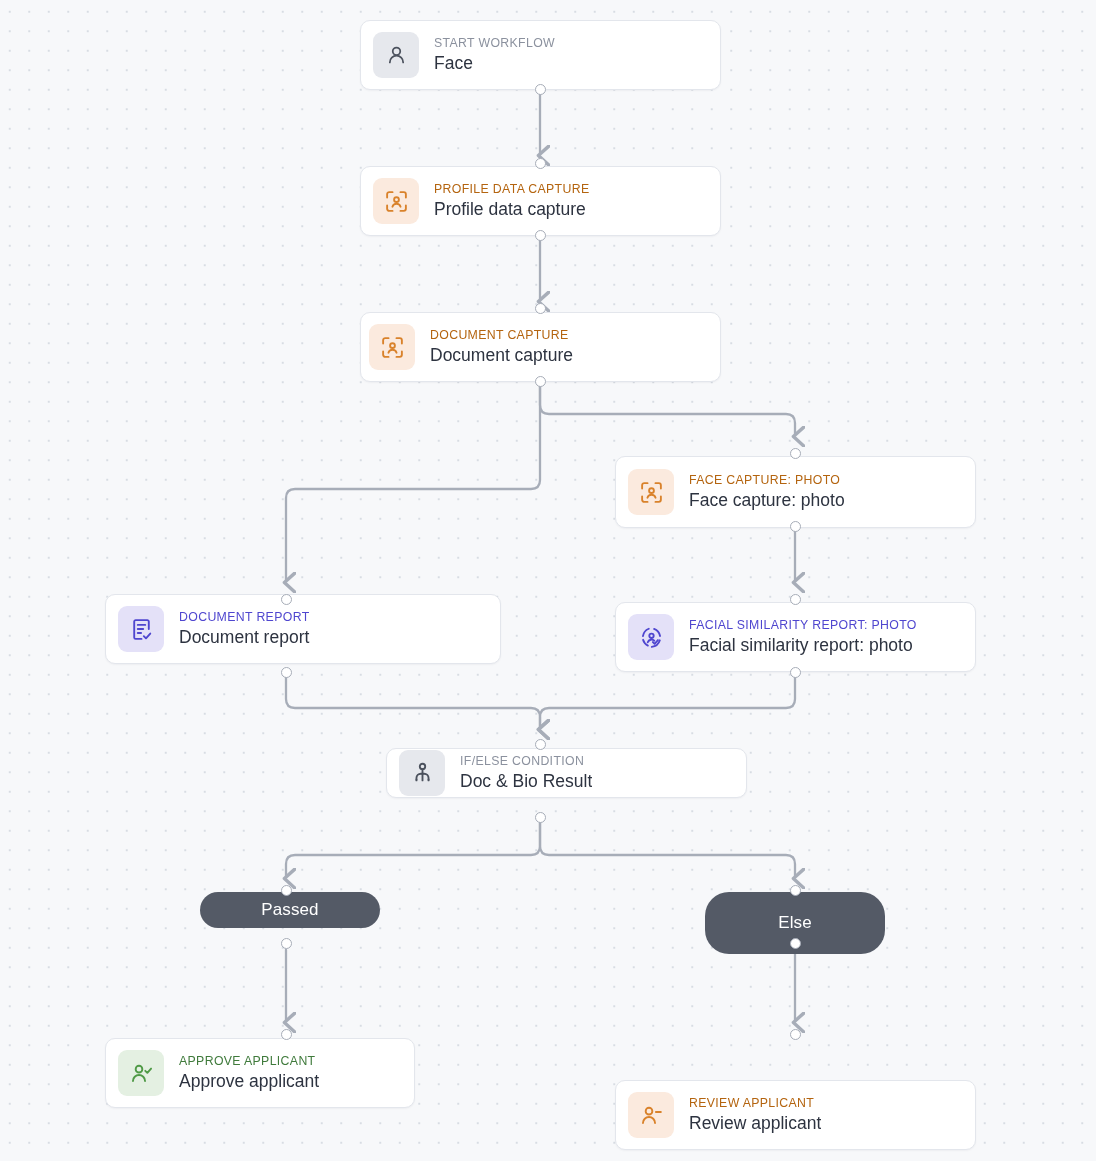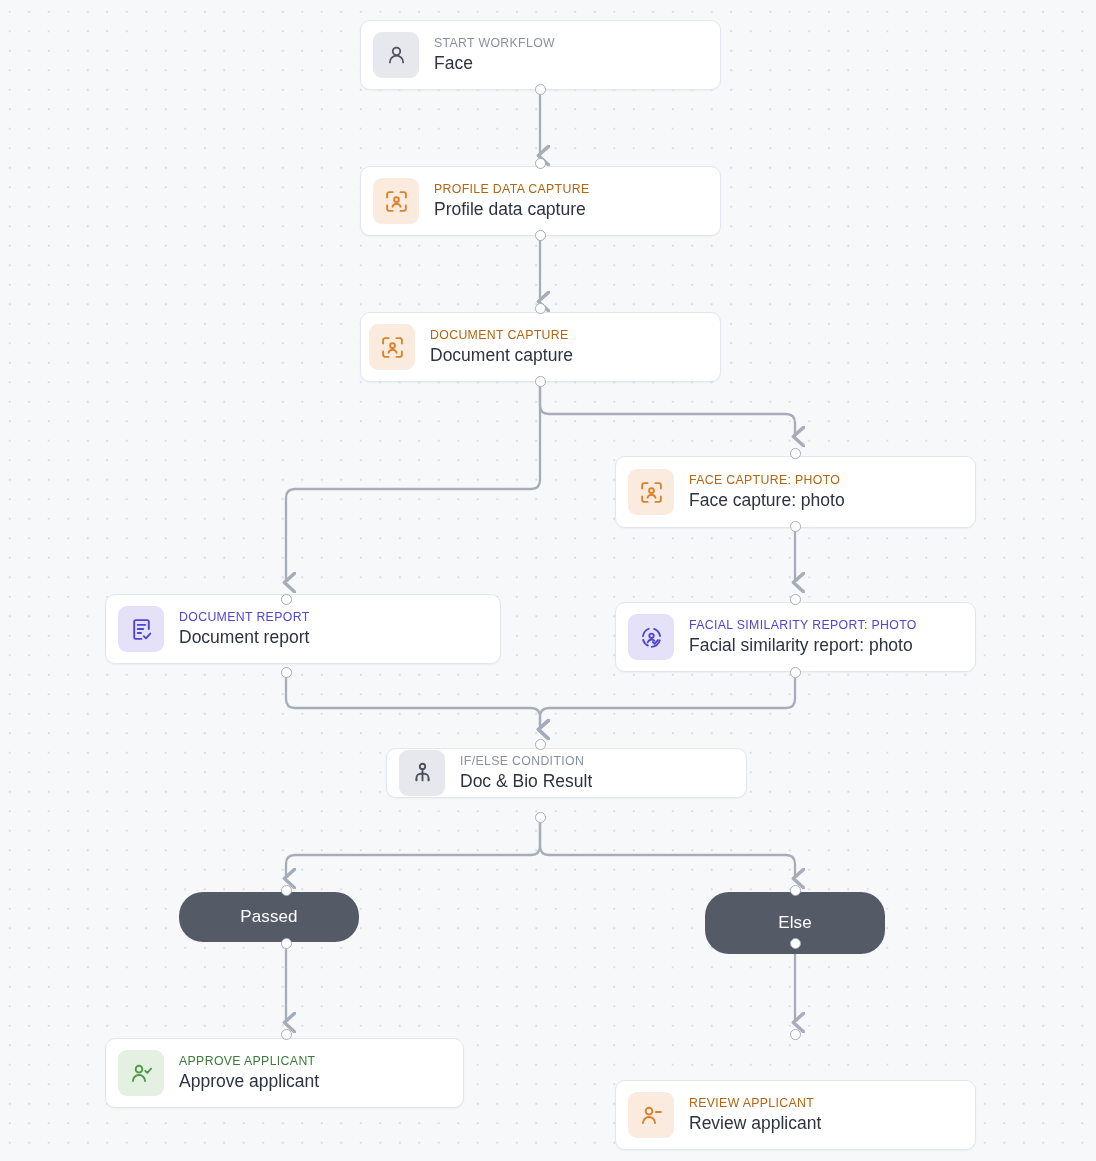--- a/index.html
+++ b/index.html
@@ -264,33 +264,33 @@
       </svg>
     </div>
     <div class="node-text">
       <div class="node-kicker k-gray">IF/ELSE CONDITION</div>
       <div class="node-title">Doc &amp; Bio Result</div>
     </div>
   </div>
   <div class="port" style="left:534.5px; top:739px;"></div>
   <div class="port" style="left:534.5px; top:812px;"></div>
 
-  <div class="pill" style="left:179px; top:892px; width:180px; height:50px;">
+  <div class="pill" style="left:200px; top:892px; width:180px; height:36px;">
     <span>Passed</span>
   </div>
   <div class="port" style="left:280.5px; top:885px;"></div>
   <div class="port" style="left:280.5px; top:938px;"></div>
 
   <div class="pill" style="left:705px; top:892px; width:180px; height:62px;">
     <span>Else</span>
   </div>
   <div class="port" style="left:789.5px; top:885px;"></div>
   <div class="port" style="left:789.5px; top:938px;"></div>
 
-  <div class="node" style="left:105px; top:1038px; width:359px; height:70px;">
+  <div class="node" style="left:105px; top:1038px; width:310px; height:70px;">
     <div class="node-icon icon-green">
       <svg width="25" height="25" viewBox="0 0 24 24" fill="none" stroke="#4f9a46" stroke-width="1.8" stroke-linecap="round" stroke-linejoin="round">
         <circle cx="9.6" cy="7.8" r="3.2"></circle>
         <path d="M3.8,19.2 a5.8,5.8 0 0 1 11.6,0"></path>
         <path d="M15.6,9.4 l2,2 l3.6,-4.1"></path>
       </svg>
     </div>
     <div class="node-text">
       <div class="node-kicker k-green">APPROVE APPLICANT</div>
       <div class="node-title">Approve applicant</div>

